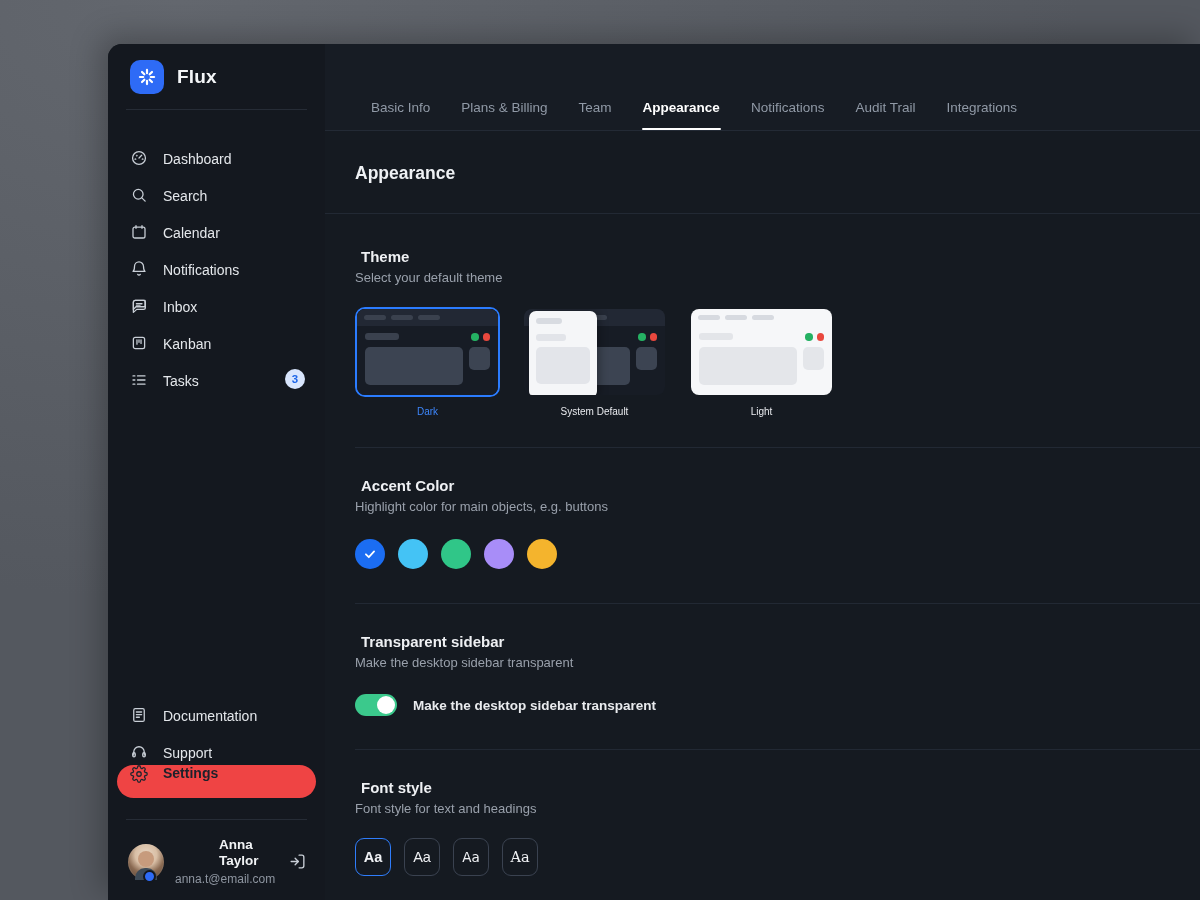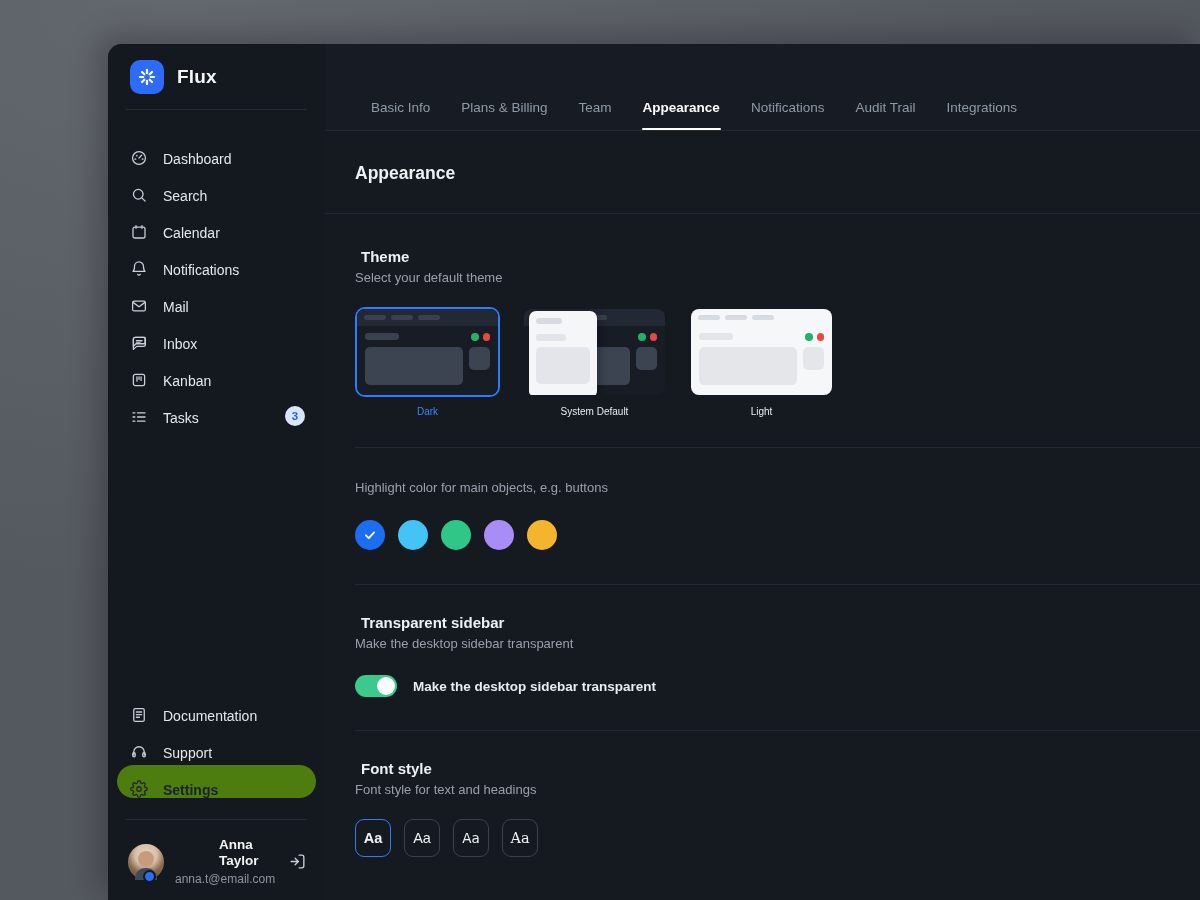--- a/index.html
+++ b/index.html
@@ -20,21 +20,21 @@
   .sidebar { width:217px; flex:0 0 217px; background:#14181f; display:flex; flex-direction:column; }
   .logo-row { display:flex; align-items:center; gap:13px; padding:16px 20px 15px 22px; }
   .logo-badge { width:34px; height:34px; border-radius:10px; background:#2e6bf6; display:flex; align-items:center; justify-content:center; flex:0 0 34px; }
   .logo-text { font-size:19px; font-weight:700; color:#f3f5f7; letter-spacing:.2px; }
   .side-divider { height:1px; background:#262c36; margin:0 18px; }
   .nav { margin-top:20px; display:flex; flex-direction:column; }
   .nav-item { height:37px; padding:0 20px 0 22px; display:flex; align-items:flex-end; gap:15px; font-size:14px; color:#e4e7eb; cursor:pointer; }
   .nav-item svg { flex:0 0 18px; }
   .badge { margin-left:auto; width:20px; height:20px; border-radius:50%; background:#d9e6fd; color:#1e66e8; font-size:11.5px; font-weight:700; display:flex; align-items:center; justify-content:center; }
   .sidebar-bottom { margin-top:auto; padding-bottom:0; }
-  .pill-item { margin:4px 9px 0 9px; height:33px; border-radius:17px; background:#4d7c0f; color:#1c212b; display:flex; align-items:flex-end; gap:15px; padding:0 13px; font-size:14px; font-weight:600; cursor:pointer; }
+  .pill-item { margin:4px 9px 0 9px; height:33px; border-radius:17px; background:#ef4444; color:#1c212b; display:flex; align-items:flex-start; gap:15px; padding:0 13px; font-size:14px; font-weight:600; cursor:pointer; }
   .bottom-divider { height:1px; background:#262c36; margin:21px 18px 0 18px; }
   .user-row { display:flex; align-items:center; padding:17px 18px 14px 20px; gap:11px; }
   .avatar { position:relative; width:36px; height:36px; border-radius:50%; flex:0 0 36px;
     background:radial-gradient(circle at 50% 30%, #e8d6c4 0%, #d9bfa6 35%, #8a6a52 60%, #4c3a30 100%);
     box-shadow:inset 0 0 0 1px rgba(255,255,255,.08); overflow:visible; }
   .avatar::before { content:""; position:absolute; left:10px; top:7px; width:16px; height:16px; border-radius:50%; background:#c79b7d; }
   .avatar::after { content:""; position:absolute; left:7px; bottom:0; width:22px; height:12px; border-radius:10px 10px 0 0; background:#3d4a57; }
   .avatar-badge { position:absolute; left:15px; bottom:-3px; width:13px; height:13px; border-radius:50%; background:#2e6bf6; border:2px solid #14181f; z-index:2; }
   .user-meta { display:flex; flex-direction:column; line-height:1.2; min-width:0; }
   .user-name { font-size:13.5px; font-weight:700; color:#f1f3f5;margin-left:44px; }
@@ -165,27 +165,20 @@
       </div>
       <div class="nav-item">
         <svg width="18" height="18" viewBox="0 0 24 24" fill="none" stroke="#c9cfd7" stroke-width="1.7" stroke-linecap="round" stroke-linejoin="round">
           <path d="M18 8.5a6 6 0 0 0-12 0c0 5.2-2 6.7-2 6.7h16s-2-1.5-2-6.7"></path>
           <path d="M10.3 19.2a2 2 0 0 0 3.4 0"></path>
         </svg>
         <span>Notifications</span>
       </div>
       <div class="nav-item">
         <svg width="18" height="18" viewBox="0 0 24 24" fill="none" stroke="#c9cfd7" stroke-width="1.7" stroke-linecap="round" stroke-linejoin="round">
-          <rect x="3.5" y="5.5" width="17" height="13" rx="2"></rect>
-          <polyline points="4.5,7.5 12,13 19.5,7.5"></polyline>
-        </svg>
-        <span>Mail</span>
-      </div>
-      <div class="nav-item">
-        <svg width="18" height="18" viewBox="0 0 24 24" fill="none" stroke="#c9cfd7" stroke-width="1.7" stroke-linecap="round" stroke-linejoin="round">
           <path d="M20 4.5H7a2.5 2.5 0 0 0-2.5 2.5v9.5L8 13h12a0 0 0 0 0 0 0V4.5z" transform="scale(1,1)"></path>
           <path d="M4.5 16.5V7A2.5 2.5 0 0 1 7 4.5h11A2.5 2.5 0 0 1 20.5 7v7a2.5 2.5 0 0 1-2.5 2.5H9l-4.5 4z" fill="none"></path>
           <line x1="8.5" y1="9" x2="16" y2="9"></line>
             <line x1="8.5" y1="12" x2="13.5" y2="12"></line>
         </svg>
         <span>Inbox</span>
       </div>
       <div class="nav-item">
         <svg width="18" height="18" viewBox="0 0 24 24" fill="none" stroke="#c9cfd7" stroke-width="1.7" stroke-linecap="round">
           <rect x="4.5" y="4.5" width="15" height="15" rx="2.5"></rect>
@@ -349,20 +342,21 @@
               </div>
             </div>
             <span class="theme-label">Light</span>
           </div>
 
         </div>
       </section>
       <div class="section-rule"></div>
 
       <section class="sec-accent">
+        <div class="sec-title">Accent Color</div>
         <div class="sec-sub">Highlight color for main objects, e.g. buttons</div>
         <div class="swatches">
           <span class="swatch sw-blue">
             <svg width="14" height="14" viewBox="0 0 24 24" fill="none" stroke="#ffffff" stroke-width="3" stroke-linecap="round" stroke-linejoin="round">
                 <polyline points="5,12.5 10,17.5 19,7.5"></polyline>
               </svg>
           </span>
           <span class="swatch sw-cyan"></span>
           <span class="swatch sw-green"></span>
           <span class="swatch sw-purple"></span>

